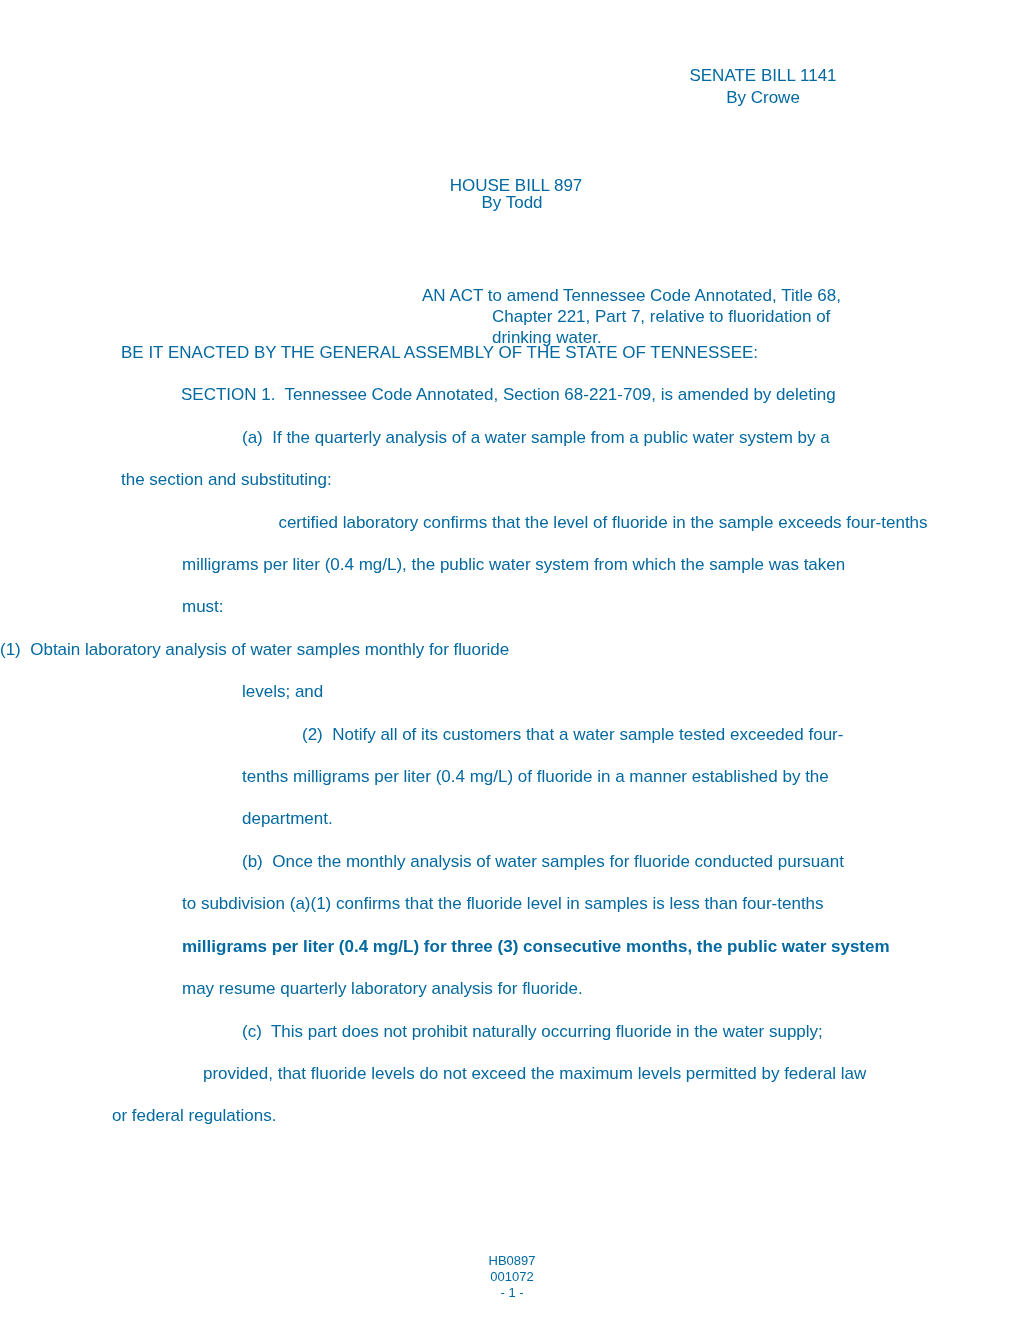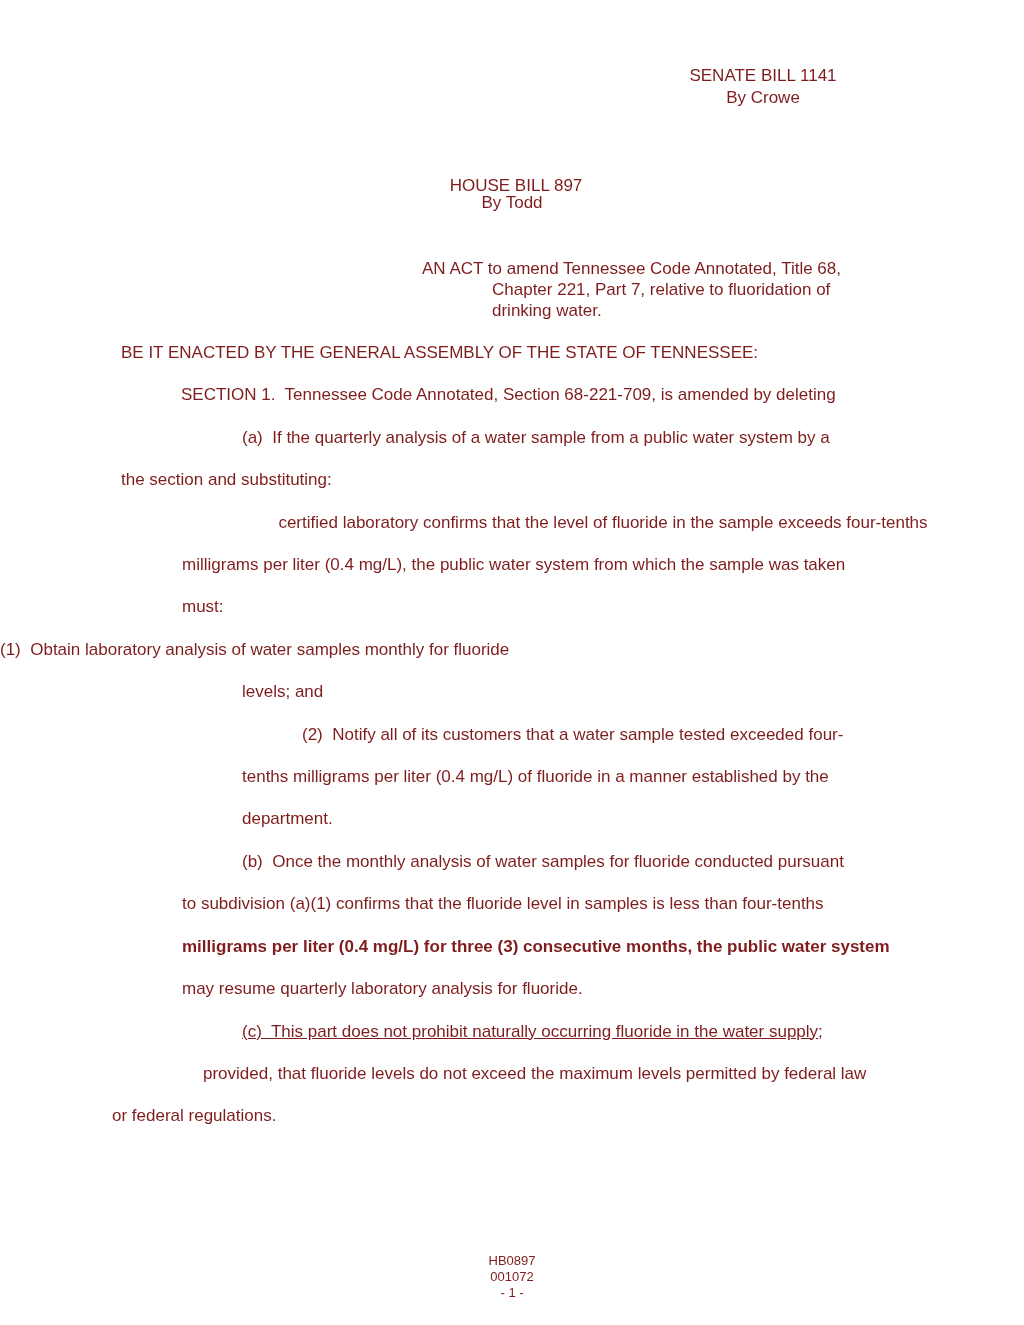--- a/index.html
+++ b/index.html
@@ -6,21 +6,21 @@
     margin: 0;
     padding: 0;
     background: #ffffff;
   }
   .page {
     position: relative;
     width: 1012px;
     height: 1325px;
     background: #ffffff;
     font-family: "Liberation Sans", sans-serif;
-    color: #7f1d1d;
+    color: #0369a1;
     overflow: hidden;
   }
   .abs { position: absolute; }
 
   
   .senate-block {
     top: 65px;
     left: 563px;
     width: 400px;
     text-align: center;
@@ -49,21 +49,21 @@
 
   
   .caption {
     top: 258px;
     left: 0;
     width: 1024px;
     font-size: 17px;
     line-height: 21px;
   }
   .cap-line { white-space: pre; }
-  .cap-line.first { margin-left: 422px; }
+  .cap-line.first { margin-left: 422px; margin-top: 27px; }
   .cap-line.cont  { margin-left: 492px; }
 
   
   .body-text {
     top: 332px;
     left: 0;
     width: 1024px;
     font-size: 17px;
     line-height: 42.4px;
   }
@@ -109,21 +109,21 @@
       <div class="b-line" style="padding-left: 182px;">must:</div>
       <div class="b-line" style="">(1)  Obtain laboratory analysis of water samples monthly for fluoride</div>
       <div class="b-line" style="padding-left: 242px;">levels; and</div>
       <div class="b-line" style="padding-left: 302px;">(2)  Notify all of its customers that a water sample tested exceeded four-</div>
       <div class="b-line" style="padding-left: 242px;">tenths milligrams per liter (0.4 mg/L) of fluoride in a manner established by the</div>
       <div class="b-line" style="padding-left: 242px;">department.</div>
       <div class="b-line" style="padding-left: 242px;">(b)  Once the monthly analysis of water samples for fluoride conducted pursuant</div>
       <div class="b-line" style="padding-left: 182px;">to subdivision (a)(1) confirms that the fluoride level in samples is less than four-tenths</div>
       <div class="b-line" style="padding-left: 182px; font-weight: bold;">milligrams per liter (0.4 mg/L) for three (3) consecutive months, the public water system</div>
       <div class="b-line" style="padding-left: 182px;">may resume quarterly laboratory analysis for fluoride.</div>
-      <div class="b-line" style="padding-left: 242px; text-decoration: underline;">(c)  This part does not prohibit naturally occurring fluoride in the water supply;</div>
+      <div class="b-line" style="padding-left: 242px;">(c)  This part does not prohibit naturally occurring fluoride in the water supply;</div>
       <div class="b-line" style="padding-left: 182px; margin-left: 21px;">provided, that fluoride levels do not exceed the maximum levels permitted by federal law</div>
       <div class="b-line" style="padding-left: 112px;">or federal regulations.</div>
     </div>
 
   <div class="abs footer">
     <div>HB0897</div>
     <div>001072</div>
     <div>- 1 -</div>
   </div>
 

